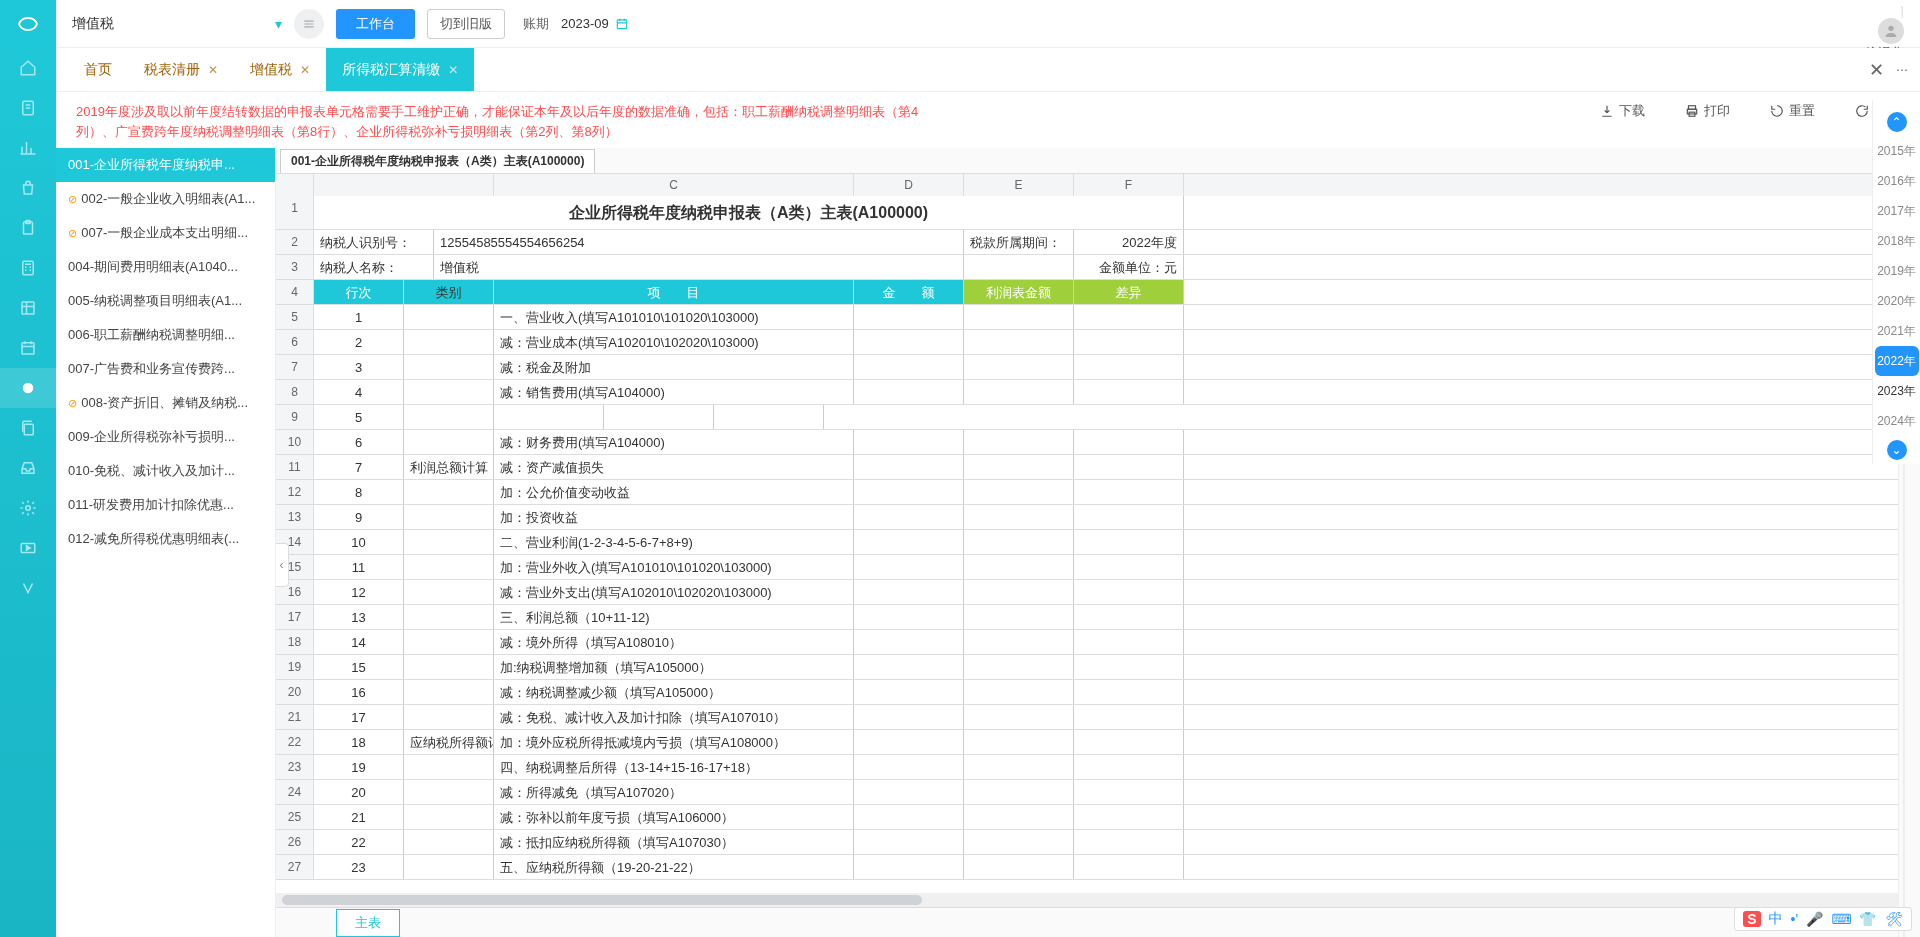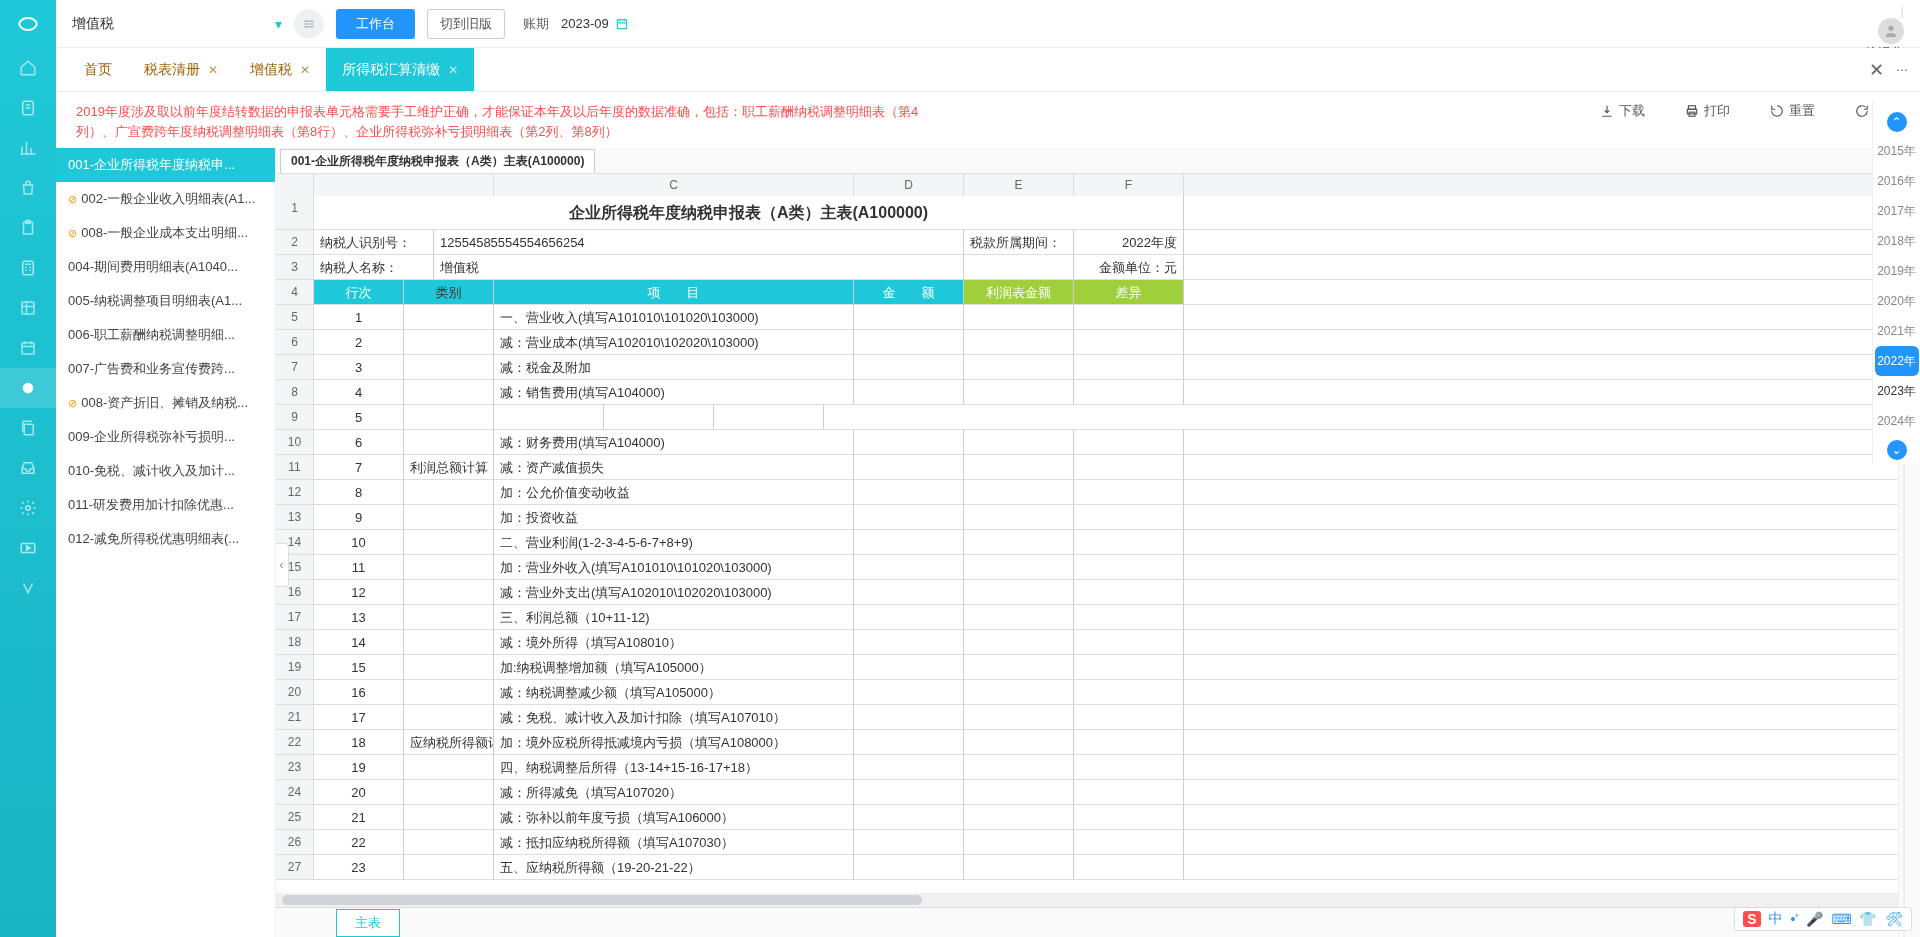--- a/index.html
+++ b/index.html
@@ -274,21 +274,21 @@
       <div class="form-nav" id="form-nav">
           <div class="form-nav-item sel">
             <span>001-企业所得税年度纳税申...</span>
           </div>
           <div class="form-nav-item">
             <span class="warn-icon">⊘</span>
             <span>002-一般企业收入明细表(A1...</span>
           </div>
           <div class="form-nav-item">
             <span class="warn-icon">⊘</span>
-            <span>008-一般企业成本支出明细...</span>
+            <span>007-一般企业成本支出明细...</span>
           </div>
           <div class="form-nav-item">
             <span>004-期间费用明细表(A1040...</span>
           </div>
           <div class="form-nav-item">
             <span>005-纳税调整项目明细表(A1...</span>
           </div>
           <div class="form-nav-item">
             <span>006-职工薪酬纳税调整明细...</span>
           </div>

